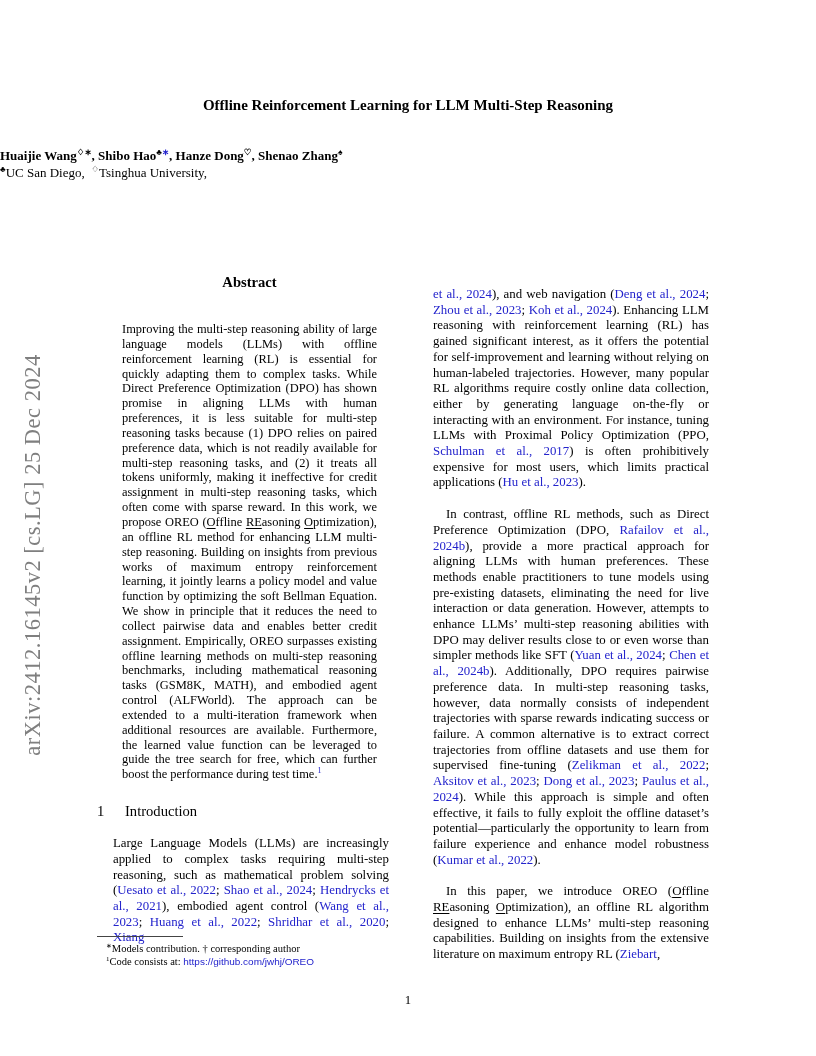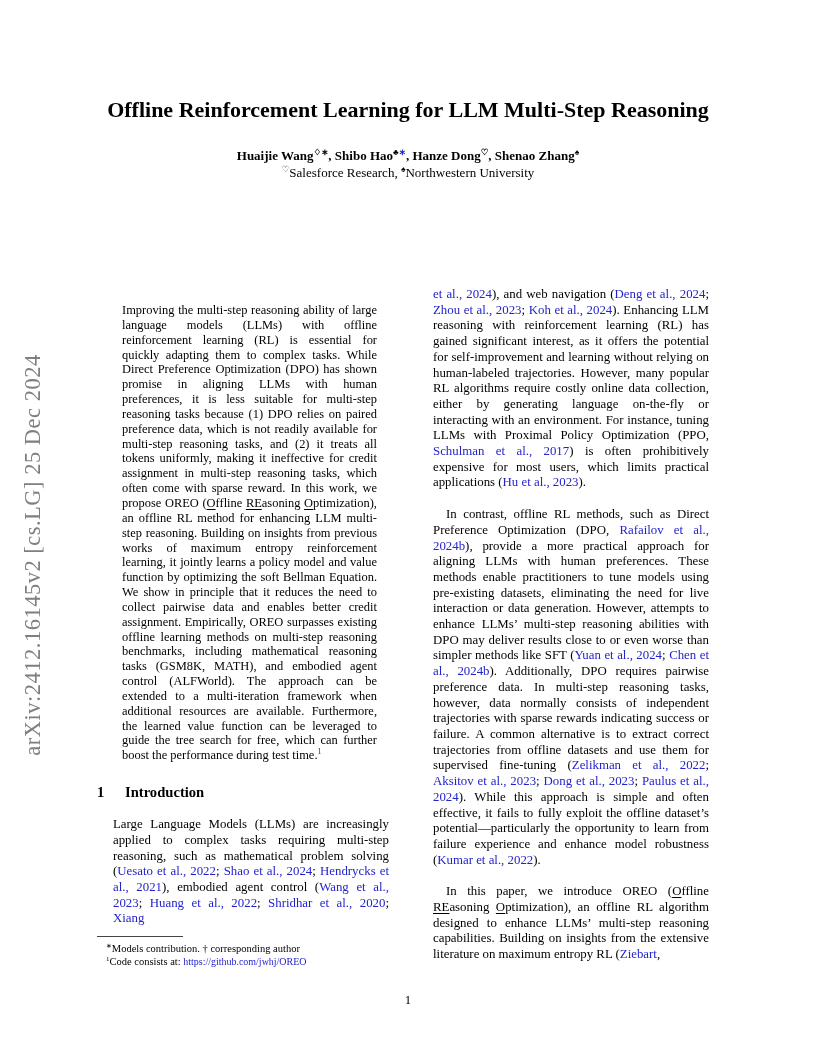--- a/index.html
+++ b/index.html
@@ -12,77 +12,78 @@
 
   .watermark{
     position:absolute;left:33px;top:555px;
     transform:translate(-50%,-50%) rotate(-90deg);
     white-space:nowrap;font-size:22.5px;letter-spacing:.5px;
     color:var(--watermark,#7f7f7f);
   }
 
   .title{
     position:absolute;top:97px;left:0;width:100%;
-    text-align:center;font-size:22px;font-weight:bold;
+    text-align:center;font-size:15px;font-weight:bold;
   }
 
   .authors{
     position:absolute;top:147px;left:0;width:100%;
-    text-align:center;font-size:13px;line-height:17.4px;
+    text-align:left;font-size:13px;line-height:17.4px;
   }
   .author-line{font-weight:bold;}
   .affil-line{font-weight:normal;}
 
   .col{position:absolute;width:308px;top:272px;}
   .col-left{left:97px;}
   .col-right{left:417px;top:271px;}
 
   .abstract-block{margin:0 28px 0 25px;}
   .abstract-heading{font-size:14.6px;font-weight:bold;text-align:center;margin:2px 0 10px 0;}
   .abstract-body{font-size:12.45px;line-height:14.85px;text-align:justify;margin-top:31px;}
 
-  .section-heading{font-size:14.6px;font-weight:bold;margin:21px 0 11px 0;}
+  .section-heading{font-size:14.6px;font-weight:normal;margin:21px 0 11px 0;}
   .sec-num{display:inline-block;width:28px;}
 
   .body-par{font-size:12.85px;line-height:15.7px;text-align:justify;margin:16px;}
   .body-par + .body-par{margin-top:0;}
   .indent{text-indent:13px;}
 
   .footnotes{position:absolute;left:97px;top:936px;width:308px;}
   .fn-rule{width:86px;height:1px;background:#444;margin-bottom:5px;}
   .fn-line{font-size:10.5px;line-height:13.4px;text-indent:9px;}
 
   .page-number{
     position:absolute;top:993px;left:0;width:100%;
     text-align:center;font-size:12.8px;
   }
 
   
   .seg-link{color:var(--link,#2323cc);}
   .seg-u{text-decoration:underline;text-underline-offset:2px;}
   .seg-sup{font-size:66%;vertical-align:super;line-height:0;}
   .seg-suplink{font-size:66%;vertical-align:super;line-height:0;color:var(--link,#2323cc);}
-  .seg-url{font-family:Liberation Serif, serif;color:var(--link,#2323cc);font-size:95%;}
+  .seg-url{font-family:Liberation Sans, sans-serif;color:var(--link,#2323cc);font-size:95%;}
 </style>
 </head>
 <body>
 
 <div class="page">
 
   <div class="watermark">arXiv:2412.16145v2  [cs.LG]  25 Dec 2024</div>
 
   <div class="title">Offline Reinforcement Learning for LLM Multi-Step Reasoning</div>
 
   <div class="authors">
     <div class="author-line"><span>Huaijie Wang</span><span class="seg-sup">♢∗</span><span>, Shibo Hao</span><span class="seg-sup">♣</span><span class="seg-suplink">∗</span><span>, Hanze Dong</span><span class="seg-sup">♡</span><span>, Shenao Zhang</span><span class="seg-sup">♠</span></div>
-    <div class="affil-line"><span class="seg-sup">♡</span><span>Salesforce Research, </span><span class="seg-sup">♠</span><span>Northwestern University</span></div>
+    <div class="affil-line"><span class="seg-sup">♣</span><span>UC San Diego, &nbsp;</span><span class="seg-sup">♢</span><span>Tsinghua University,</span></div>
   </div>
 
   <div class="col col-left">
     <div class="abstract-block">
+      <div class="abstract-heading">Abstract</div>
       <div class="abstract-body"><span>Improving the multi-step reasoning ability of large language models (LLMs) with offline reinforcement learning (RL) is essential for quickly adapting them to complex tasks. While Direct Preference Optimization (DPO) has shown promise in aligning LLMs with human preferences, it is less suitable for multi-step reasoning tasks because (1) DPO relies on paired preference data, which is not readily available for multi-step reasoning tasks, and (2) it treats all tokens uniformly, making it ineffective for credit assignment in multi-step reasoning tasks, which often come with sparse reward. In this work, we propose OREO (</span><span class="seg-u">O</span><span>ffline </span><span class="seg-u">RE</span><span>asoning </span><span class="seg-u">O</span><span>ptimization), an offline RL method for enhancing LLM multi-step reasoning. Building on insights from previous works of maximum entropy reinforcement learning, it jointly learns a policy model and value function by optimizing the soft Bellman Equation. We show in principle that it reduces the need to collect pairwise data and enables better credit assignment. Empirically, OREO surpasses existing offline learning methods on multi-step reasoning benchmarks, including mathematical reasoning tasks (GSM8K, MATH), and embodied agent control (ALFWorld). The approach can be extended to a multi-iteration framework when additional resources are available. Furthermore, the learned value function can be leveraged to guide the tree search for free, which can further boost the performance during test time.</span><span class="seg-suplink">1</span></div>
     </div>
     <h2 class="section-heading"><span class="sec-num">1</span><span>Introduction</span></h2>
     <p class="body-par"><span>Large Language Models (LLMs) are increasingly applied to complex tasks requiring multi-step reasoning, such as mathematical problem solving (</span><span class="seg-link">Uesato et al., 2022</span><span>; </span><span class="seg-link">Shao et al., 2024</span><span>; </span><span class="seg-link">Hendrycks et al., 2021</span><span>), embodied agent control (</span><span class="seg-link">Wang et al., 2023</span><span>; </span><span class="seg-link">Huang et al., 2022</span><span>; </span><span class="seg-link">Shridhar et al., 2020</span><span>; </span><span class="seg-link">Xiang</span></p>
   </div>
 
   <div class="col col-right">
     <p class="body-par"><span class="seg-link">et al., 2024</span><span>), and web navigation (</span><span class="seg-link">Deng et al., 2024</span><span>; </span><span class="seg-link">Zhou et al., 2023</span><span>; </span><span class="seg-link">Koh et al., 2024</span><span>). Enhancing LLM reasoning with reinforcement learning (RL) has gained significant interest, as it offers the potential for self-improvement and learning without relying on human-labeled trajectories. However, many popular RL algorithms require costly online data collection, either by generating language on-the-fly or interacting with an environment. For instance, tuning LLMs with Proximal Policy Optimization (PPO, </span><span class="seg-link">Schulman et al., 2017</span><span>) is often prohibitively expensive for most users, which limits practical applications (</span><span class="seg-link">Hu et al., 2023</span><span>).</span></p>
     <p class="body-par indent"><span>In contrast, offline RL methods, such as Direct Preference Optimization (DPO, </span><span class="seg-link">Rafailov et al., 2024b</span><span>), provide a more practical approach for aligning LLMs with human preferences. These methods enable practitioners to tune models using pre-existing datasets, eliminating the need for live interaction or data generation. However, attempts to enhance LLMs’ multi-step reasoning abilities with DPO may deliver results close to or even worse than simpler methods like SFT (</span><span class="seg-link">Yuan et al., 2024</span><span>; </span><span class="seg-link">Chen et al., 2024b</span><span>). Additionally, DPO requires pairwise preference data. In multi-step reasoning tasks, however, data normally consists of independent trajectories with sparse rewards indicating success or failure. A common alternative is to extract correct trajectories from offline datasets and use them for supervised fine-tuning (</span><span class="seg-link">Zelikman et al., 2022</span><span>; </span><span class="seg-link">Aksitov et al., 2023</span><span>; </span><span class="seg-link">Dong et al., 2023</span><span>; </span><span class="seg-link">Paulus et al., 2024</span><span>). While this approach is simple and often effective, it fails to fully exploit the offline dataset’s potential—particularly the opportunity to learn from failure experience and enhance model robustness (</span><span class="seg-link">Kumar et al., 2022</span><span>).</span></p>
     <p class="body-par indent"><span>In this paper, we introduce OREO (</span><span class="seg-u">O</span><span>ffline </span><span class="seg-u">RE</span><span>asoning </span><span class="seg-u">O</span><span>ptimization), an offline RL algorithm designed to enhance LLMs’ multi-step reasoning capabilities. Building on insights from the extensive literature on maximum entropy RL (</span><span class="seg-link">Ziebart</span><span>,</span></p>

